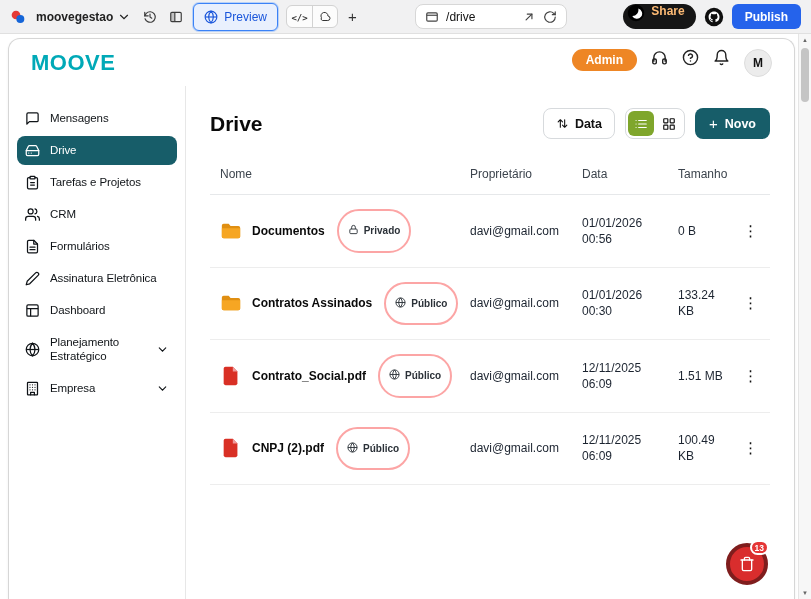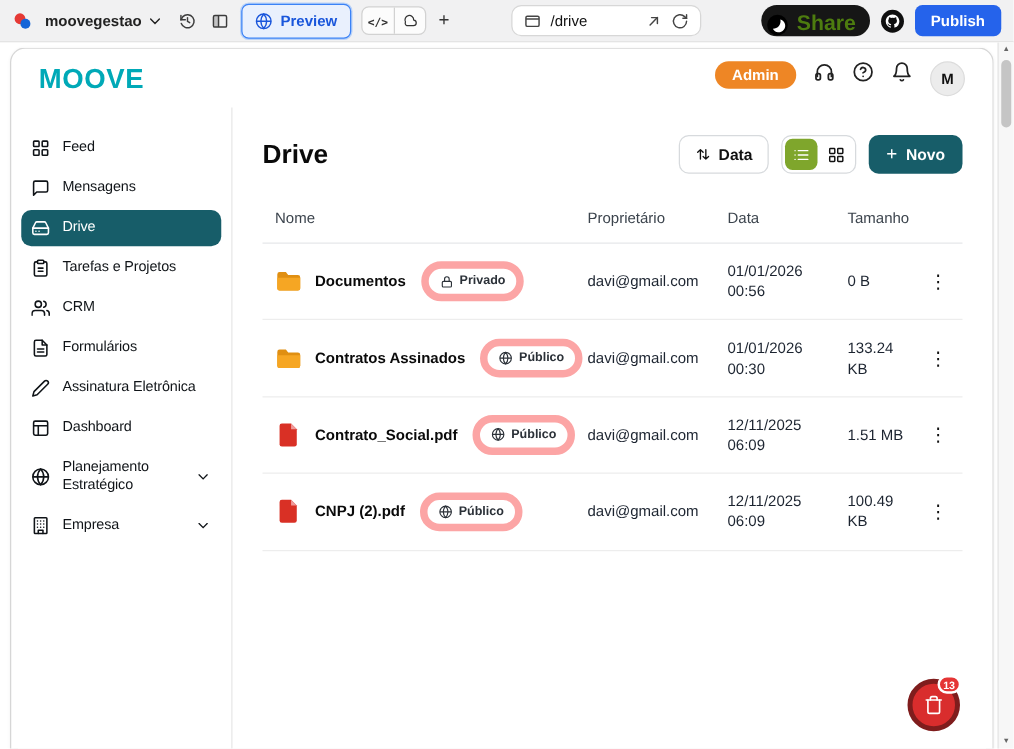--- a/index.html
+++ b/index.html
@@ -14,34 +14,34 @@
   
   .topbar{height:34px;background:#f1f1f2;border-bottom:1px solid #e0e0e0;display:flex;
           align-items:center;gap:8px;padding:0 10px;font-size:12px}
   .favicon svg{width:16px;height:16px;display:block}
   .workspace{display:flex;gap:4px;background:none;border:none;font-size:12px;
              font-weight:600;color:#222;cursor:pointer;padding:2px}
   .tic{width:14px;height:14px;display:block}
   .tb-icon{background:none;border:none;padding:2px;display:flex;align-items:center;color:#3c3c3c;cursor:pointer}
   .preview-btn{display:flex;align-items:center;gap:6px;height:28px;padding:0 10px;background:#e9f0fd;
                border:1px solid #3b82f6;box-shadow:0 0 0 1px #b9d2f8;border-radius:6px;color:#1a56db;
-               font-size:12px;font-weight:700;cursor:pointer}
+               font-size:12px;font-weight:400;cursor:pointer}
   .btn-group{display:flex;border:1px solid #d2d2d2;border-radius:6px;background:#fcfcfc;height:23px}
   .btn-group button{background:none;border:none;width:25px;display:flex;align-items:center;
                     justify-content:center;color:#333;cursor:pointer}
   .btn-group button + button{border-left:1px solid #d2d2d2}
   .code-glyph::before{content:"</>";font-family:"DejaVu Sans Mono",monospace;font-size:9px;font-weight:700}
   .plus-glyph::before{content:"+";font-size:15px;font-weight:500;color:#333}
   .spacer{flex:1}
   .url-pill{display:flex;align-items:center;gap:7px;height:25px;min-width:152px;background:#fff;
             border:1px solid #d7d7d7;border-radius:8px;padding:0 9px;color:#111;cursor:text}
   .url-text{flex:1;font-weight:500}
   .url-pill .tic{color:#444}
-  .share-pill{display:flex;align-items:flex-end;gap:6px;height:25px;padding:0 11px 0 4px;background:#161616;
-              border:none;border-radius:999px;color:#4d7c0f;font-size:17px;font-weight:600;cursor:pointer}
+  .share-pill{display:flex;align-items:flex-start;gap:6px;height:25px;padding:0 11px 0 4px;background:#161616;
+              border:none;border-radius:999px;color:#fdba74;font-size:12px;font-weight:600;cursor:pointer}
   .share-avatar svg{width:18px;height:18px;display:block}
   .gh svg{width:20px;height:20px;display:block}
   .publish-btn{height:25px;padding:0 13px;background:var(--blue-publish);color:#fff;border:none;
                border-radius:6px;font-size:12px;font-weight:700;cursor:pointer}
 
   
   .viewport{position:relative;height:565px;background:#fff}
   .app-card{position:absolute;left:8px;top:4px;width:787px;height:561px;border:1px solid #d6d6d6;
             border-bottom:none;border-radius:12px 12px 0 0;background:#fff;overflow:hidden;
             box-shadow:0 1px 3px rgba(0,0,0,.06)}
@@ -102,22 +102,22 @@
                align-items:center;padding-left:10px;padding-right:6px}
   .thead{font-size:12px;color:#3c444d;padding-top:8px;padding-bottom:13px;border-bottom:1px solid #e6e8ea}
   .trow{padding-top:14px;padding-bottom:14px;border-bottom:1px solid #ededed;font-size:12px;
         color:#1c2430;cursor:pointer;line-height:1.35}
   .name-cell{display:flex;align-items:center;gap:10px;min-width:0}
   .file-icon{width:22px;height:22px;flex:none}
   .file-icon svg{width:22px;height:22px;display:none}
   .trow[data-type="folder"] .icon-folder{display:block}
   .trow[data-type="pdf"] .icon-pdf{display:block}
   .fname{font-weight:700;font-size:12px;color:#0a0a0a;white-space:nowrap}
-  .badge{display:inline-flex;align-items:center;gap:5px;border:6px solid #fca5a5;border-radius:999px;
-         padding:3px 9px;font-size:10px;font-weight:600;color:#2b3138;margin-left:2px;white-space:nowrap}
+  .badge{display:inline-flex;align-items:flex-start;gap:5px;border:2px solid #fca5a5;border-radius:999px;
+         padding:13px 9px;font-size:10px;font-weight:600;color:#2b3138;margin-left:2px;white-space:nowrap}
   .badge svg{width:11px;height:11px;display:none}
   .badge[data-badge="lock"] .lock-icon{display:block}
   .badge[data-badge="globe"] .globe-icon{display:block}
   .kebab{background:none;border:none;font-size:15px;color:#111;cursor:pointer;justify-self:end;padding:2px 6px}
   .kebab::before{content:"\22EE"}
 
   
   .fab{position:absolute;right:26px;bottom:14px;width:42px;height:42px;border-radius:50%;
        background:var(--red-fab);border:4px solid #7f1d1d;display:flex;align-items:center;
        justify-content:center;color:#fff;cursor:pointer}
@@ -250,29 +250,20 @@
               <path d="M13.7 21a2 2 0 0 1-3.4 0"></path>
             </svg>
         </button>
         <div class="avatar">M</div>
       </div>
     </header>
 
     <div class="app-body">
 
       <nav class="sidebar">
-        <div class="side-item">
-          <svg class="ic" viewBox="0 0 24 24" fill="none" stroke="currentColor" stroke-width="2">
-              <rect x="3" y="3" width="7" height="7" rx="1"></rect>
-              <rect x="14" y="3" width="7" height="7" rx="1"></rect>
-              <rect x="3" y="14" width="7" height="7" rx="1"></rect>
-              <rect x="14" y="14" width="7" height="7" rx="1"></rect>
-            </svg>
-          <span class="lbl">Feed</span>
-        </div>
         <div class="side-item">
           <svg class="ic" viewBox="0 0 24 24" fill="none" stroke="currentColor" stroke-width="2" stroke-linejoin="round">
               <path d="M21 15a2 2 0 0 1-2 2H7l-4 4V5a2 2 0 0 1 2-2h14a2 2 0 0 1 2 2z"></path>
             </svg>
           <span class="lbl">Mensagens</span>
         </div>
         <div class="side-item active">
           <svg class="ic" viewBox="0 0 24 24" fill="none" stroke="currentColor" stroke-width="2" stroke-linecap="round" stroke-linejoin="round">
               <path d="M22 12H2"></path>
               <path d="M5.45 5.11 2 12v6a2 2 0 0 0 2 2h16a2 2 0 0 0 2-2v-6l-3.45-6.89A2 2 0 0 0 16.76 4H7.24a2 2 0 0 0-1.79 1.11z"></path>

